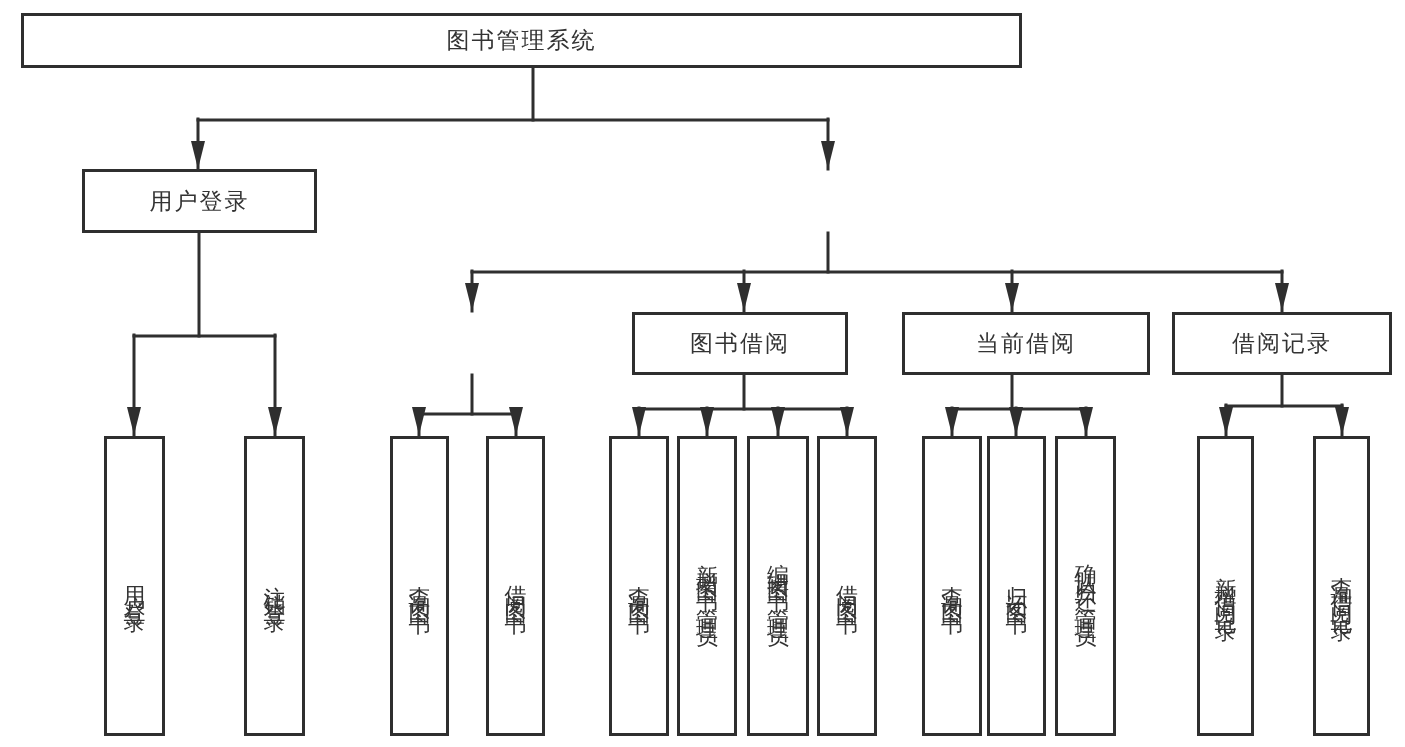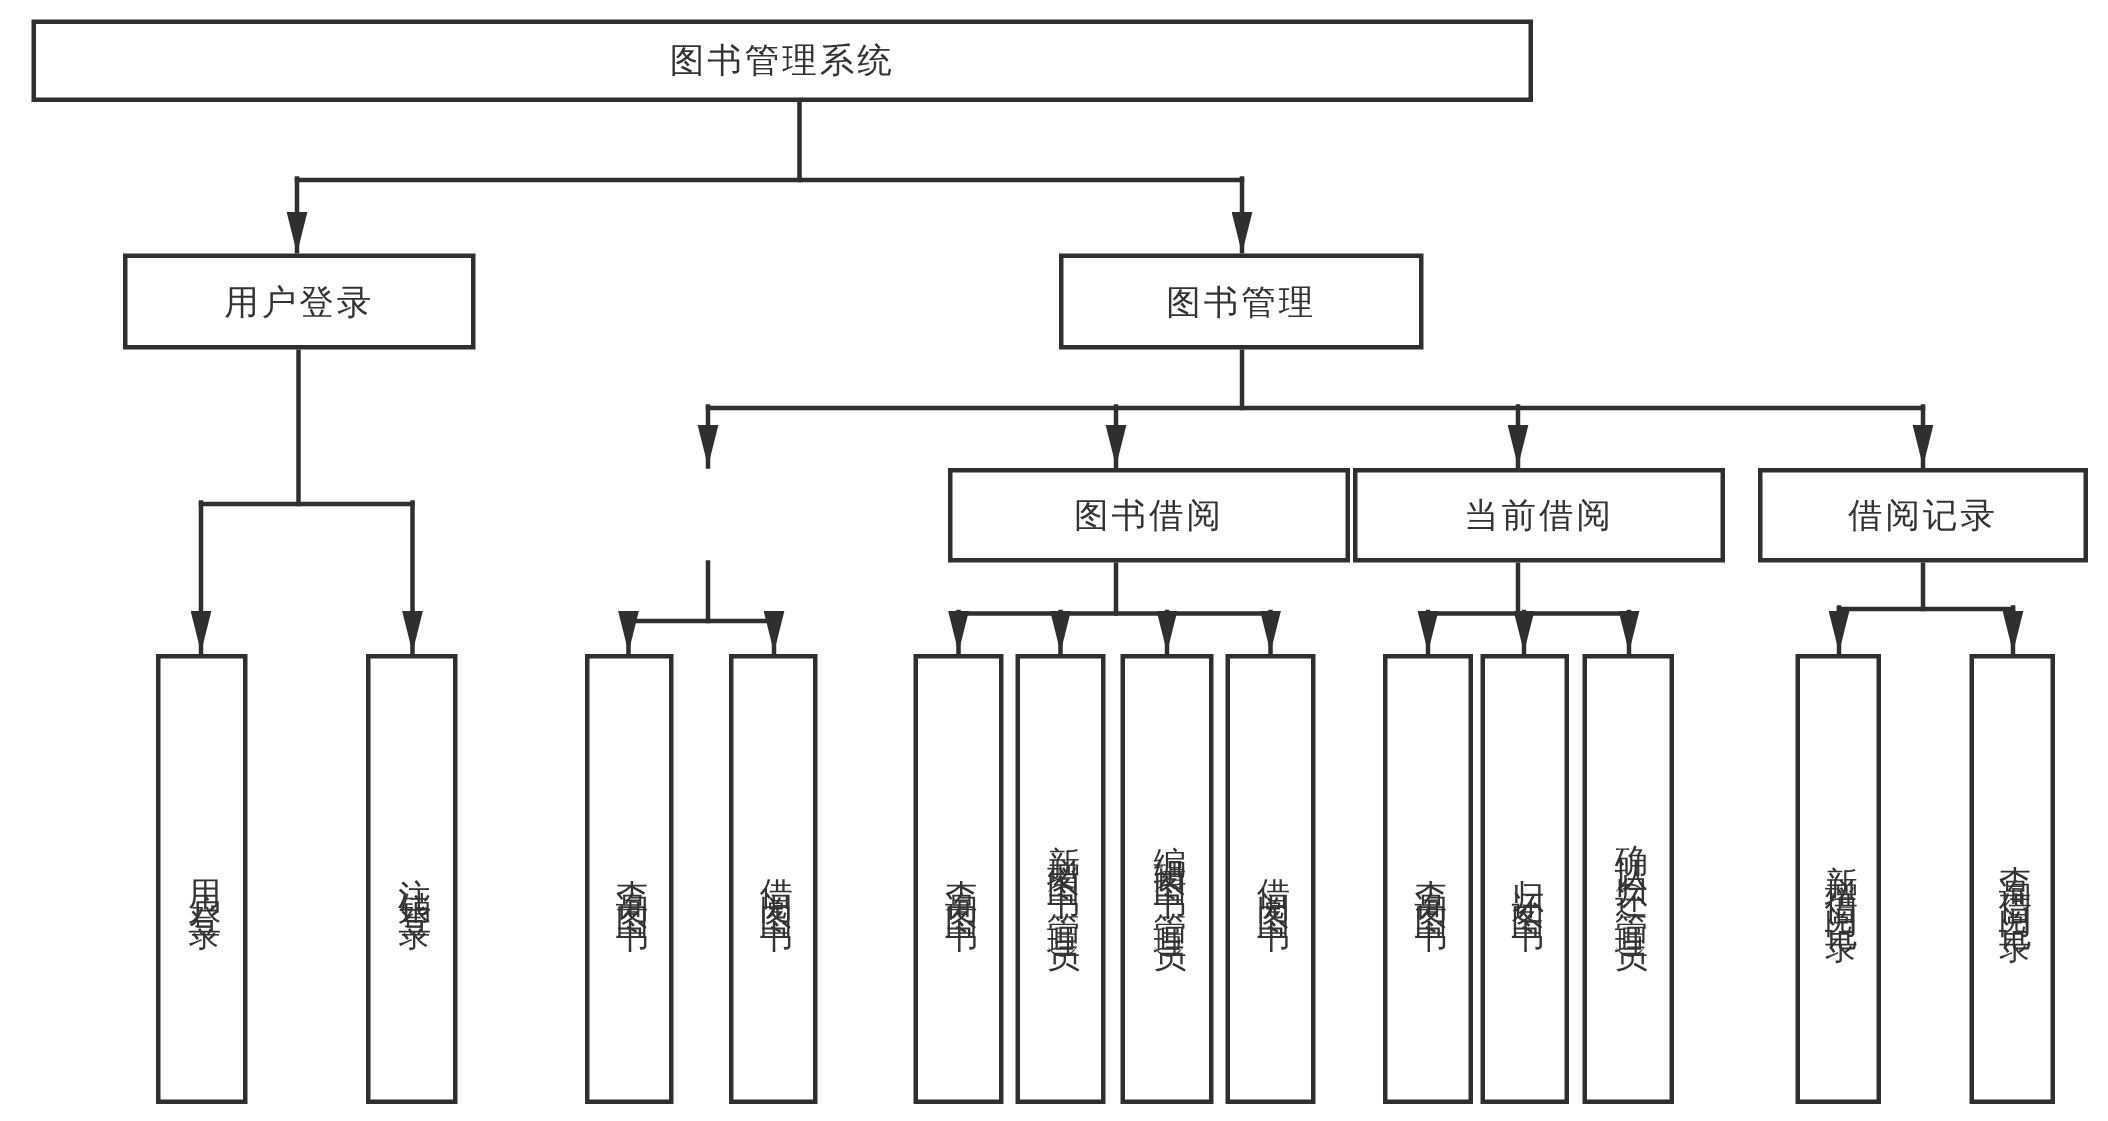--- a/index.html
+++ b/index.html
@@ -1,20 +1,20 @@
 <!DOCTYPE html>
 <html><head>
 <meta charset="utf-8">
 <style>
   html,body{margin:0;padding:0;background:#ffffff;}
   .canvas{
     position:relative;
     width:1405px;height:747px;
     background:#ffffff;
-    font-family:Liberation Mono, monospace;
+    font-family:Liberation Sans, sans-serif;
     overflow:hidden;
     border-radius:15px;
   }
   .connectors{position:absolute;left:0;top:0;z-index:1;}
   .box{
     position:absolute;
     background:#ffffff;
     border:3px solid #2f2f2f;
     box-sizing:border-box;
     display:flex;align-items:center;justify-content:center;
@@ -115,25 +115,22 @@
     </g>
   </svg>
 
   <div class="box" style="left:21px;top:13px;width:1001px;height:55px">
     <span class="hlabel">图书管理系统</span>
   </div>
 
   <div class="box" style="left:82px;top:169px;width:235px;height:64px">
     <span class="hlabel">用户登录</span>
   </div>
-  <div class="box" style="left:706px;top:169px;width:243px;height:64px">
-    <span class="hlabel">图书管理</span>
-  </div>
 
-  <div class="box" style="left:632px;top:312px;width:268px;height:63px">
+  <div class="box" style="left:632px;top:312px;width:216px;height:63px">
     <span class="hlabel">图书借阅</span>
   </div>
   <div class="box" style="left:902px;top:312px;width:248px;height:63px">
     <span class="hlabel">当前借阅</span>
   </div>
   <div class="box" style="left:1172px;top:312px;width:220px;height:63px">
     <span class="hlabel">借阅记录</span>
   </div>
 
   <div class="box leaf" style="left:104px;width:61px">

